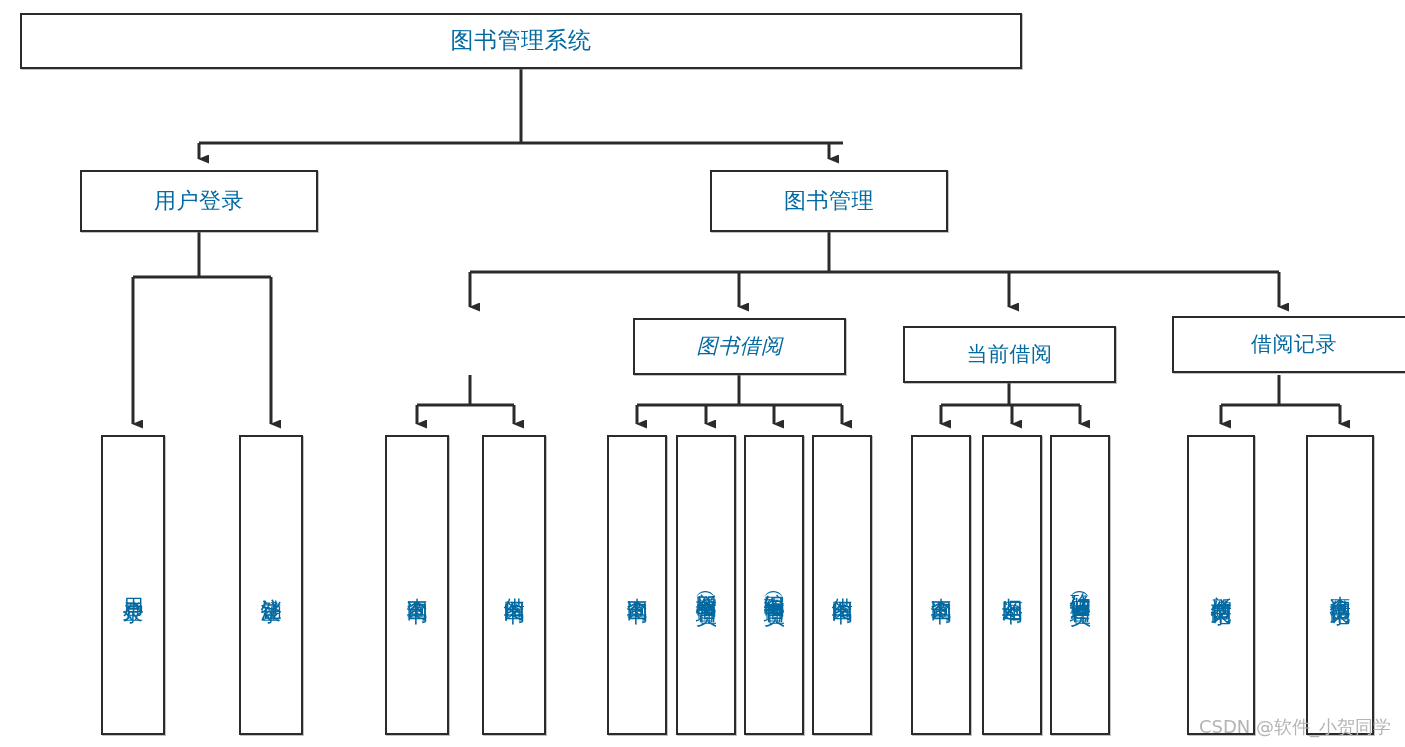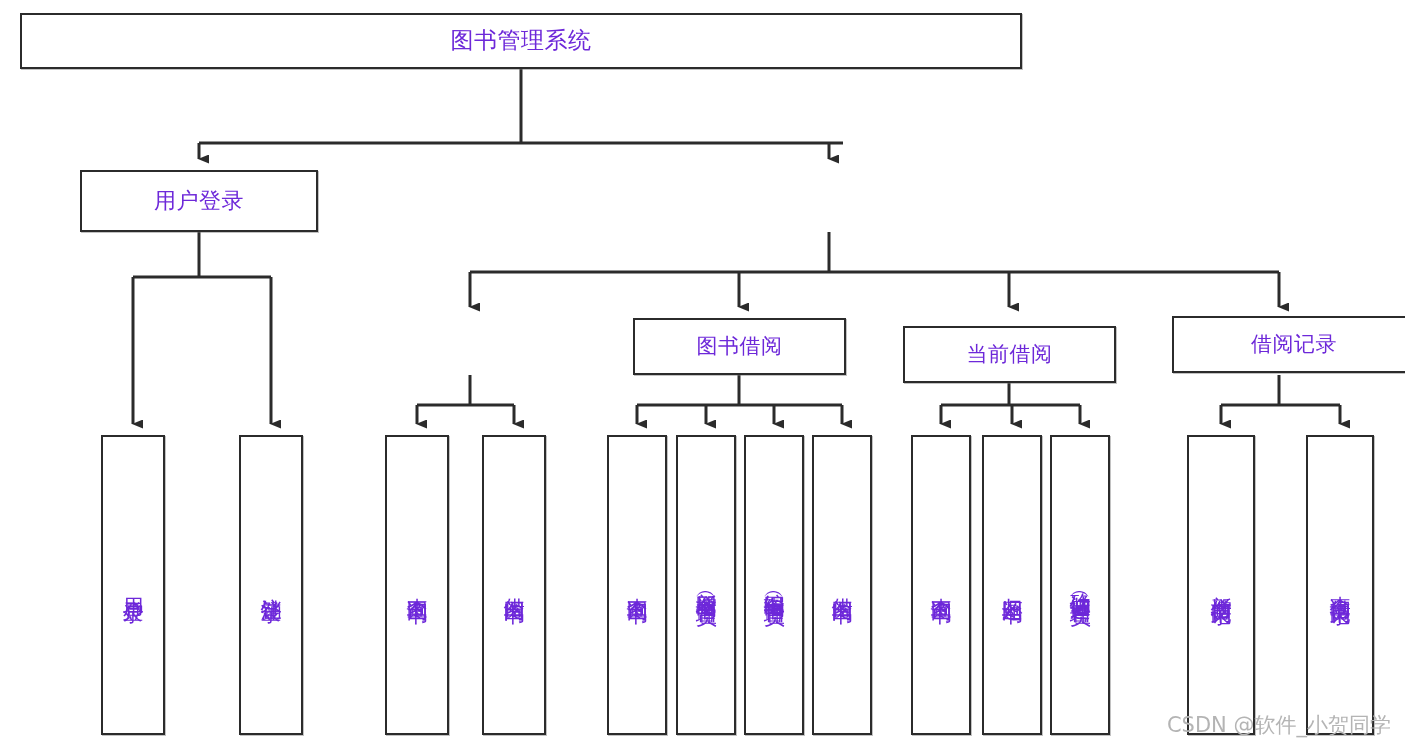--- a/index.html
+++ b/index.html
@@ -25,21 +25,21 @@
     pointer-events: none;
   }
   .node {
     position: absolute;
     box-sizing: border-box;
     background: #ffffff;
     border: 2px solid #2b2b2b;
     display: flex;
     align-items: center;
     justify-content: center;
-    color: #6d28d9;
+    color: #0369a1;
     box-shadow: 1px 1px 0 rgba(120,120,120,0.45);
   }
   .node .label {
     display: block;
     text-align: center;
     line-height: 1.18;
     letter-spacing: 0.5px;
   }
   .node.root .label   { font-size: 23px; }
   .node.lvl1 .label   { font-size: 22px; }
@@ -53,21 +53,21 @@
     writing-mode: vertical-rl;
     text-orientation: upright;
     line-height: 1.26;
     letter-spacing: 2px;
     white-space: nowrap;
   }
   #watermark {
     position: absolute;
     right: 14px;
     bottom: 8px;
-    font-size: 21px;
+    font-size: 18px;
     color: #b4b4b4;
     font-family: "DejaVu Sans", "Liberation Sans", sans-serif;
     white-space: nowrap;
     user-select: none;
   }
 </style>
 </head>
 <body>
 
 <div id="canvas">
@@ -123,22 +123,25 @@
     </g>
   </svg>
 
   <div class="node root" style="left:20px; top:13px; width:1002px; height:56px;">
     <span class="label">图书管理系统</span>
   </div>
 
   <div class="node lvl1" style="left:80px; top:170px; width:238px; height:62px;">
     <span class="label">用户登录</span>
   </div>
+  <div class="node lvl1" style="left:710px; top:170px; width:238px; height:62px;">
+    <span class="label">图书管理</span>
+  </div>
 
-  <div class="node lvl2" style="left:633px; top:318px; width:213px; height:57px;">
+  <div class="node lvl2" style="left:633px; top:318px; width:213px; height:57px;font-style:italic;">
     <span class="label">图书借阅</span>
   </div>
   <div class="node lvl2" style="left:903px; top:318px; width:213px; height:57px;margin-top:8px;">
     <span class="label">当前借阅</span>
   </div>
   <div class="node lvl2" style="left:1172px; top:316px; width:244px; height:57px;">
     <span class="label">借阅记录</span>
   </div>
 
   <div class="node leaf" style="left:101px; top:435px; width:64px; height:300px;">

